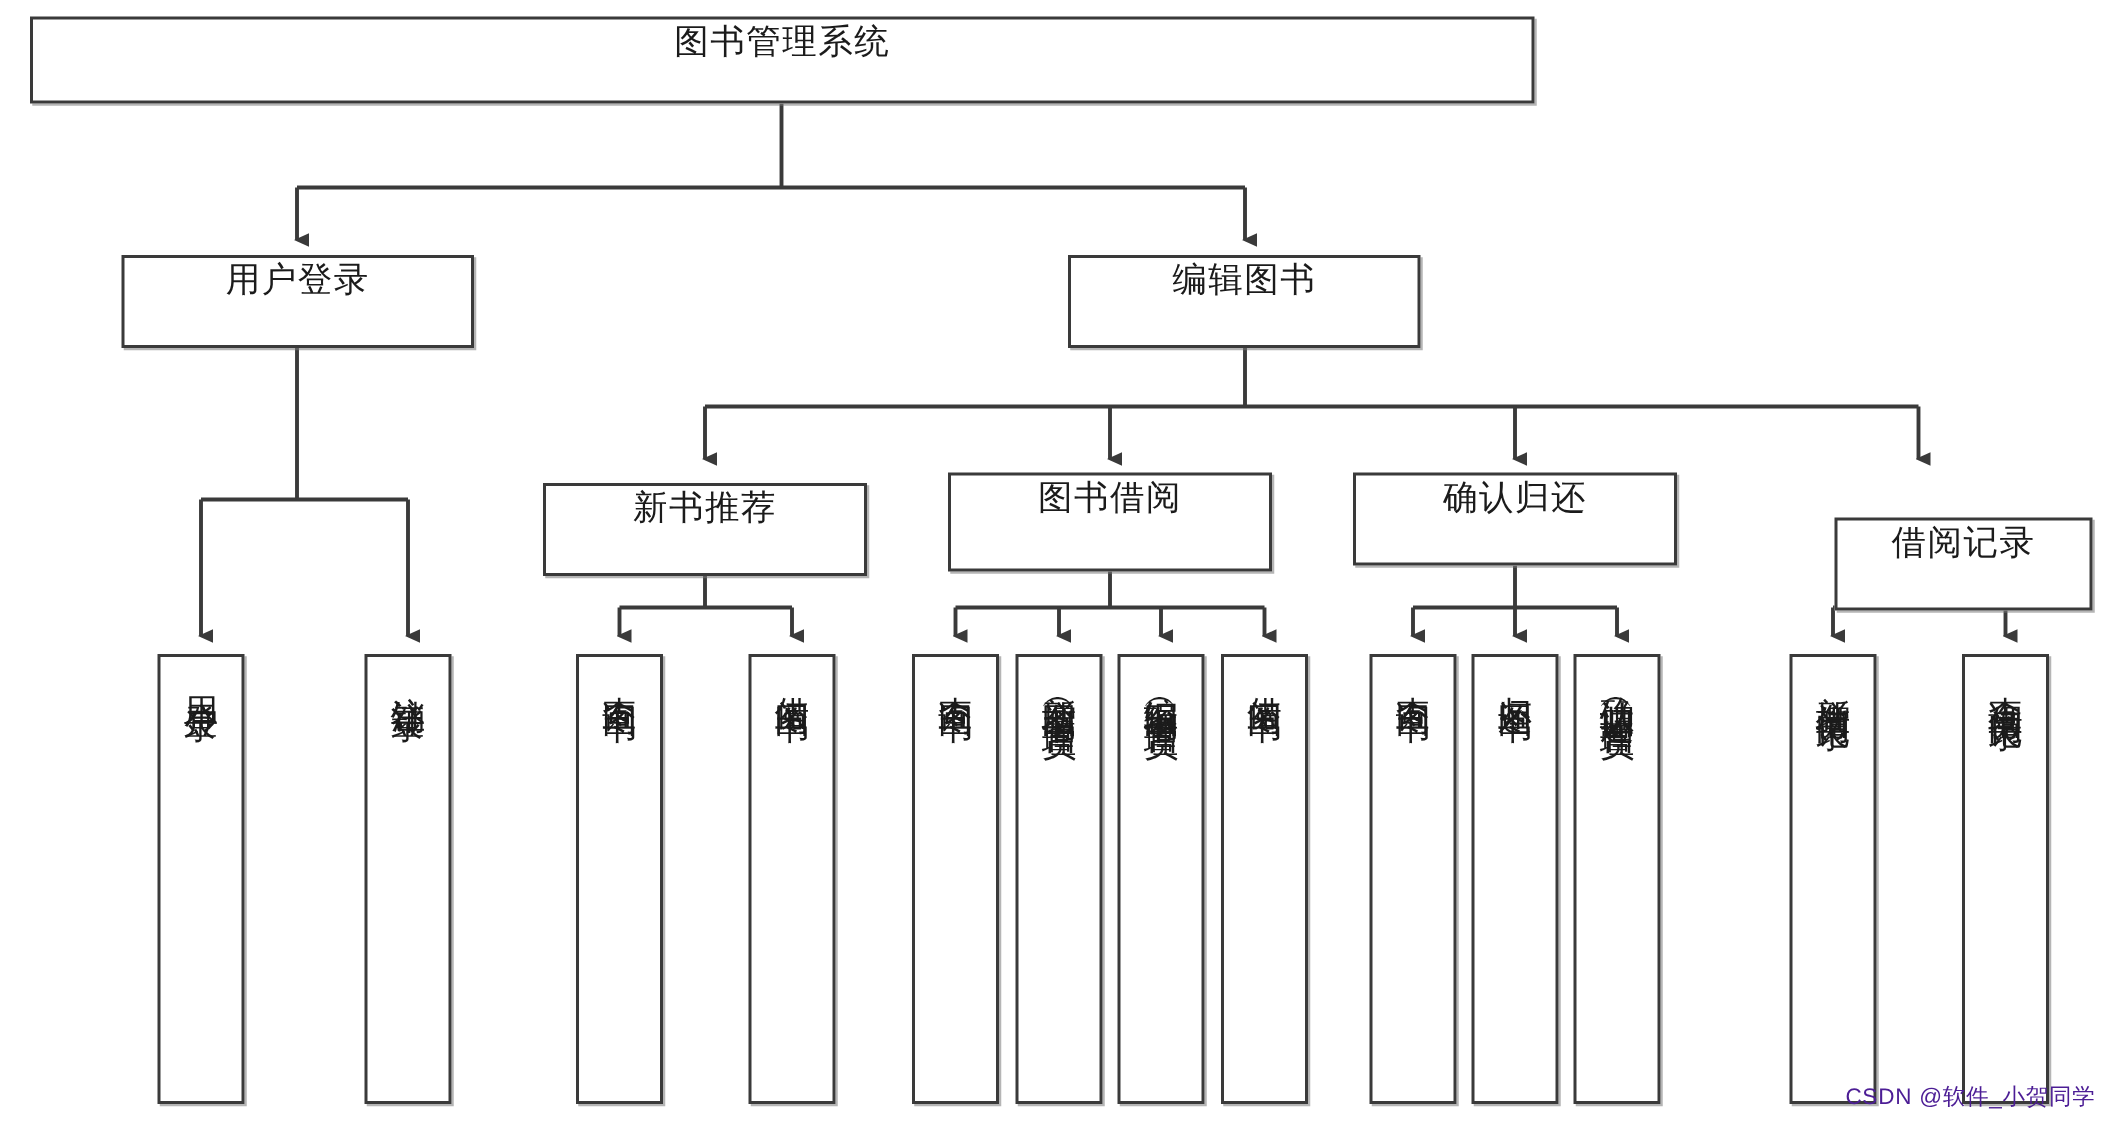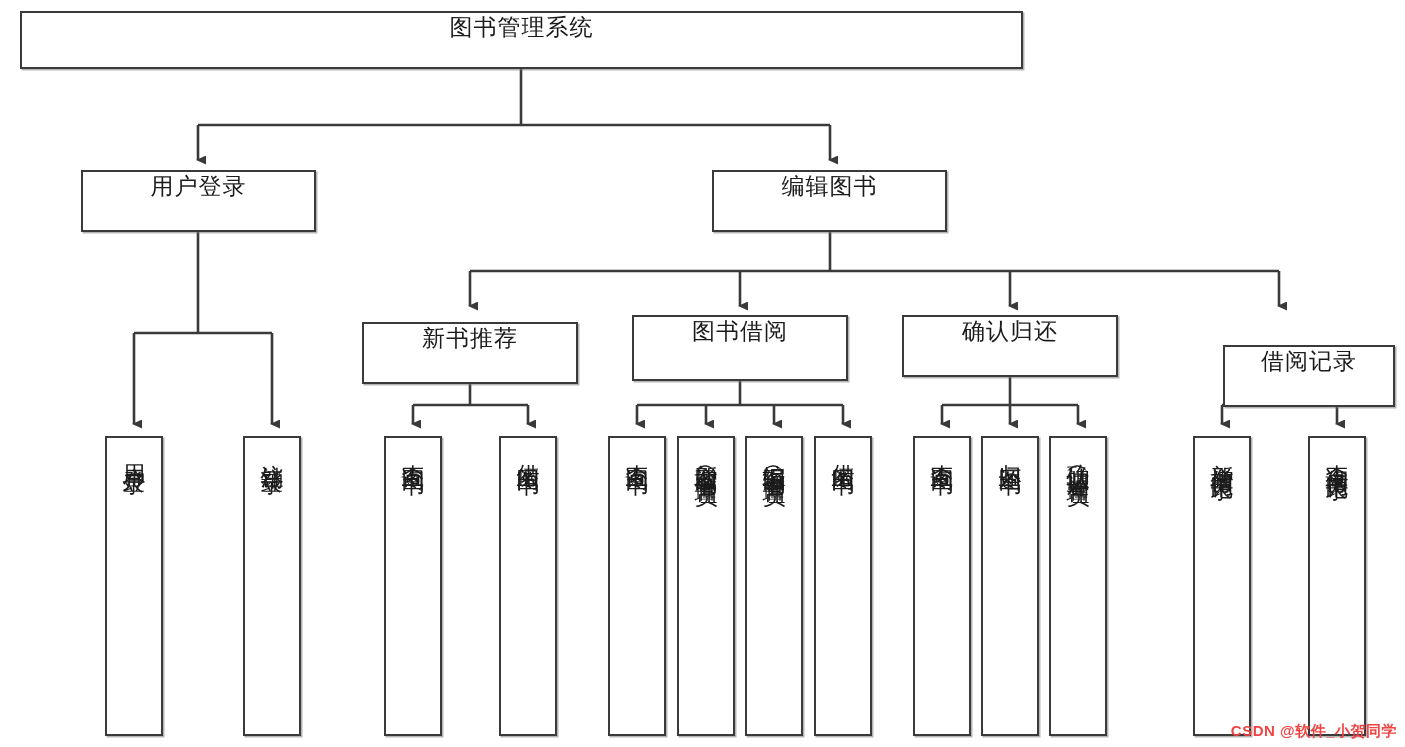--- a/index.html
+++ b/index.html
@@ -64,25 +64,24 @@
     text-orientation: upright;
     font-size: 23px;
     letter-spacing: 3px;
     line-height: 1;
   }
   #watermark {
     position: absolute;
     right: 8px;
     bottom: 6px;
     font-size: 15px;
-    color: #ef4444;
+    color: #4c1d95;
     letter-spacing: 0.5px;
     white-space: nowrap;
     user-select: none;
-    font-weight: bold;
   }
 </style>
 </head>
 <body>
 
 <div id="diagram-root">
 
   <svg id="edge-layer" width="1405" height="747" viewBox="0 0 1405 747" xmlns="http://www.w3.org/2000/svg">
     <defs>
       <marker id="arrow" markerWidth="10" markerHeight="10" refX="4.5" refY="8" orient="auto" markerUnits="userSpaceOnUse">

